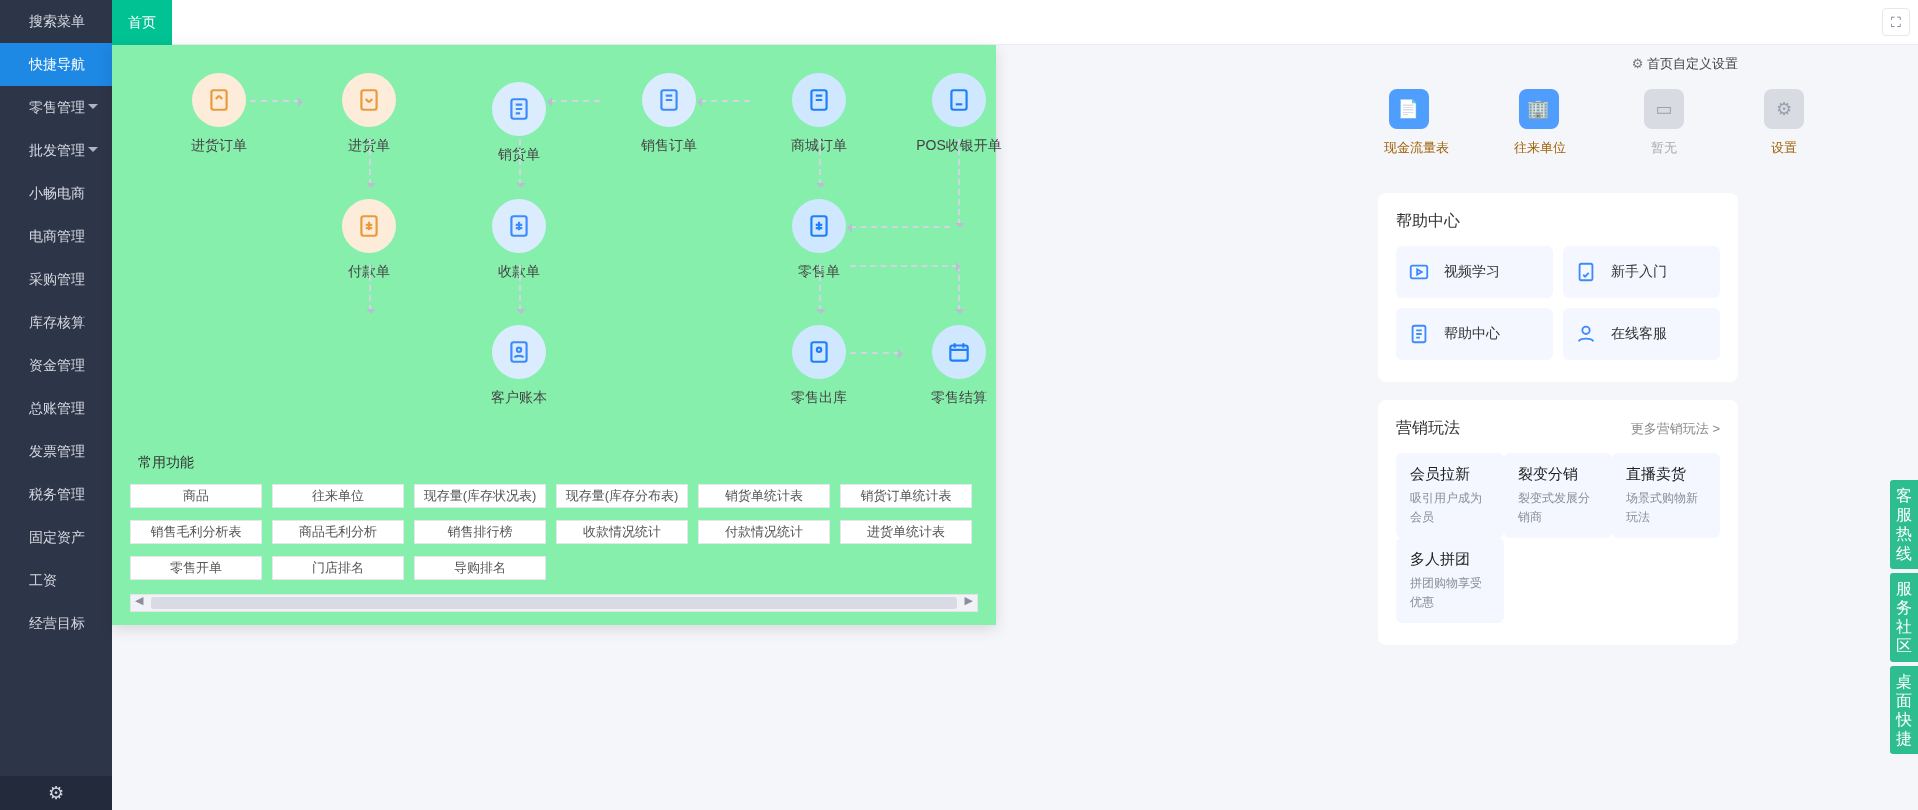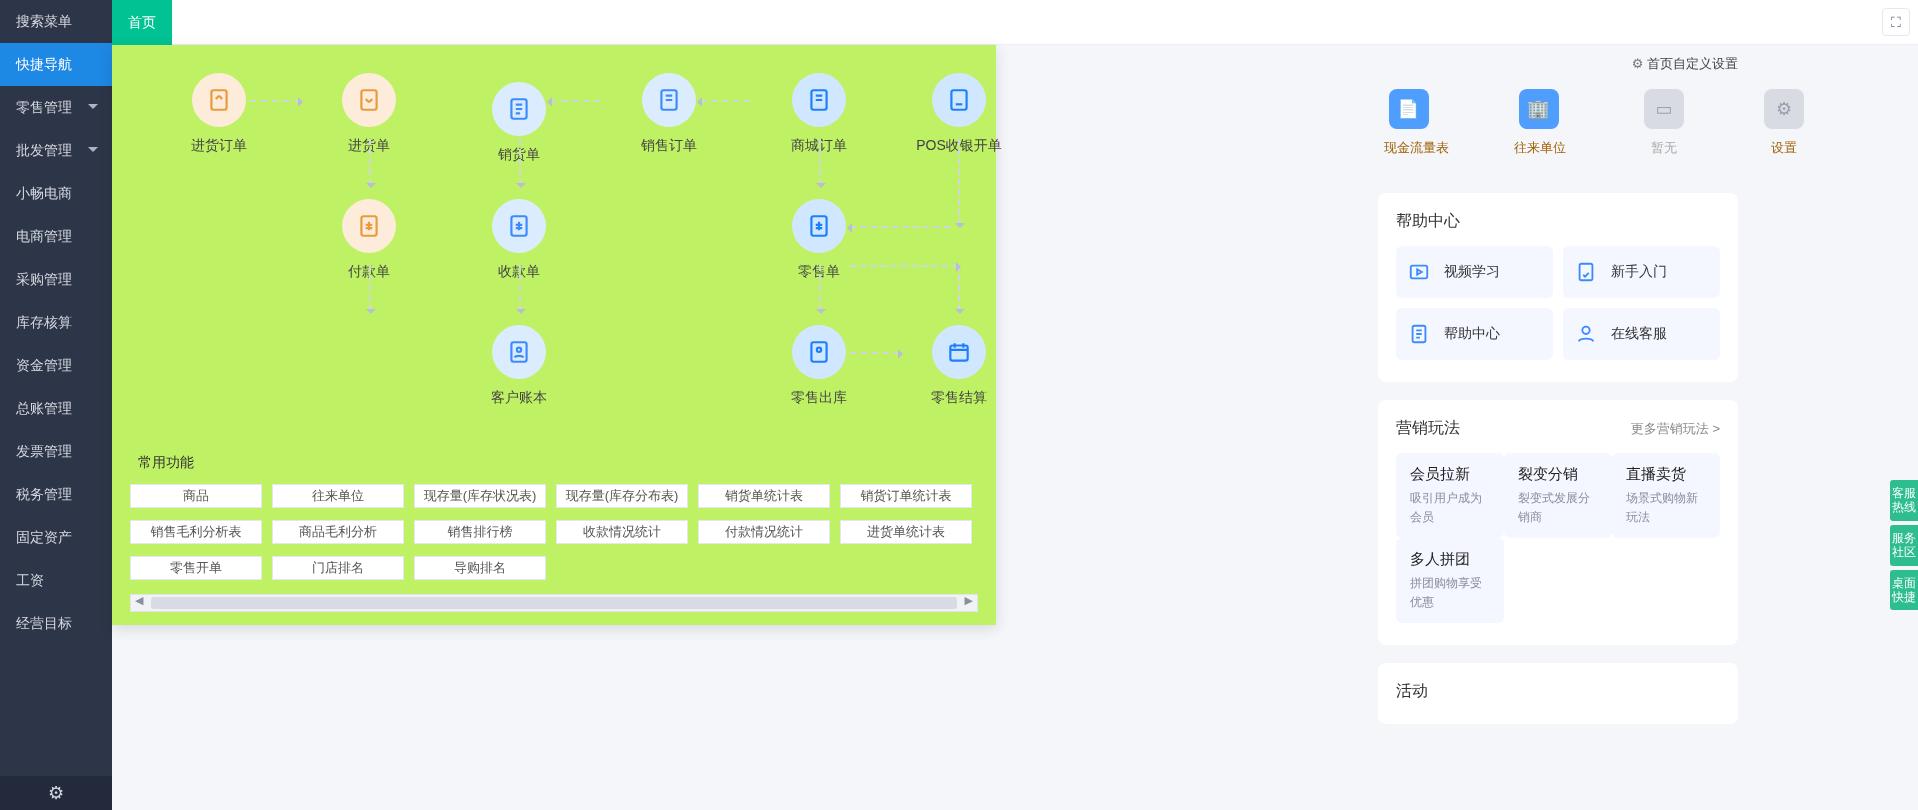--- a/index.html
+++ b/index.html
@@ -1,28 +1,28 @@
 <!DOCTYPE html>
 <html><head>
 <meta charset="utf-8">
 <style>
 * { margin: 0; padding: 0; box-sizing: border-box; font-family: "Microsoft YaHei", Arial, sans-serif; }
 body { background: #f5f6fa; width: 1918px; height: 810px; overflow: hidden; position: relative; }
 
 .sidebar { position: absolute; left: 0; top: 0; width: 112px; height: 100%; background: #2d3548; color: #fff; }
-.sidebar-item { height: 43px; line-height: 43px; font-size: 14px; padding-left: 16px; cursor: pointer; position: relative; color: #d6d9e0; }
+.sidebar-item { height: 43px; line-height: 43px; font-size: 14px; padding-left: 29px; cursor: pointer; position: relative; color: #d6d9e0; }
 .sidebar-item.active { background: #1e88e5; color: #fff; }
 .sidebar-item.has-caret::after { content: ""; position: absolute; right: 14px; top: 18px; border: 5px solid transparent; border-top-color: #aeb4c2; }
 .sidebar-foot { position: absolute; bottom: 0; left: 0; right: 0; height: 34px; background: #222a3b; text-align: center; color: #cfd3de; font-size: 18px; line-height: 34px; }
 
 .topbar { position: absolute; left: 112px; top: 0; right: 0; height: 45px; background: #fff; border-bottom: 1px solid #eceef3; }
 .tab-home { display: inline-block; width: 60px; height: 45px; background: #00c292; color: #fff; text-align: center; line-height: 45px; font-size: 14px; }
 .fullscreen-btn { position: absolute; right: 8px; top: 8px; width: 28px; height: 28px; border: 1px solid #e6e8ee; border-radius: 4px; text-align: center; line-height: 26px; font-size: 14px; color: #6b7280; cursor: pointer; }
 
-.quick-panel { position: absolute; left: 112px; top: 45px; width: 884px; height: 580px; background: #bef264; box-shadow: 0 4px 14px rgba(0,0,0,.12); padding: 28px 18px 20px 18px; }
+.quick-panel { position: absolute; left: 112px; top: 45px; width: 884px; height: 580px; background: #86efac; box-shadow: 0 4px 14px rgba(0,0,0,.12); padding: 28px 18px 20px 18px; }
 .flow-area { height: 375px; position: relative; }
 .node { position: absolute; width: 150px; text-align: center; }
 .node-circle { width: 54px; height: 54px; border-radius: 50%; margin: 0 auto 10px; display: flex; align-items: center; justify-content: center; }
 .orange { background: #fdecd9; }
 .orange svg { stroke: #e89a3c; fill: none; }
 .blue-l { background: #dcecff; }
 .blue-l svg { stroke: #3b8bfd; fill: none; }
 .blue-d { background: #cfe8ff; }
 .blue-d svg { stroke: #1f7efb; fill: none; }
 .node-txt { font-size: 14px; color: #444; }
@@ -57,21 +57,21 @@
 .help-grid { display: grid; grid-template-columns: 1fr 1fr; gap: 10px; }
 .help-item { background: #f4f7ff; height: 52px; border-radius: 6px; display: flex; align-items: center; padding-left: 12px; gap: 14px; font-size: 14px; color: #333; cursor: pointer; }
 .help-item svg { stroke: #3b8bfd; fill: none; }
 
 .mkt-grid { display: grid; grid-template-columns: 1fr 1fr 1fr; gap: 0; }
 .mkt-item { background: #f4f7ff; border-radius: 6px; padding: 12px 14px; cursor: pointer; }
 .mkt-item b { font-size: 15px; color: #222; font-weight: 500; display: block; margin-bottom: 4px; }
 .mkt-item span { font-size: 12px; color: #8a8f9c; }
 
 .side-tags { position: absolute; right: 0; top: 480px; width: 28px; }
-.side-tag { background: #2dbd8f; color: #fff; font-size: 12px; text-align: center; padding: 6px 2px; line-height: 1.2; margin-bottom: 4px; border-radius: 3px 0 0 3px; cursor: pointer; }
+.side-tag { background: #2dbd8f; color: #fff; font-size: 16px; text-align: center; padding: 6px 2px; line-height: 1.2; margin-bottom: 4px; border-radius: 3px 0 0 3px; cursor: pointer; }
 </style>
 </head>
 <body>
 
 <div class="sidebar">
   <div class="sidebar-item">搜索菜单</div>
   <div class="sidebar-item active">快捷导航</div>
   <div class="sidebar-item has-caret">零售管理</div>
   <div class="sidebar-item has-caret">批发管理</div>
   <div class="sidebar-item">小畅电商</div>
@@ -310,24 +310,19 @@
         <span class="more">更多营销玩法 &gt;</span>
       </div>
     <div class="mkt-grid">
       <div class="mkt-item"><b>会员拉新</b><span>吸引用户成为会员</span></div>
       <div class="mkt-item"><b>裂变分销</b><span>裂变式发展分销商</span></div>
       <div class="mkt-item"><b>直播卖货</b><span>场景式购物新玩法</span></div>
       <div class="mkt-item"><b>多人拼团</b><span>拼团购物享受优惠</span></div>
     </div>
   </div>
 
-  <div class="card" style="padding-bottom:8px">
-    <div class="card-title">
-        <span>活动</span>
-      </div>
-  </div>
 </div>
 
 <div class="side-tags">
   <div class="side-tag">客服热线</div>
   <div class="side-tag">服务社区</div>
   <div class="side-tag">桌面快捷</div>
 </div>
 
 </body></html>

